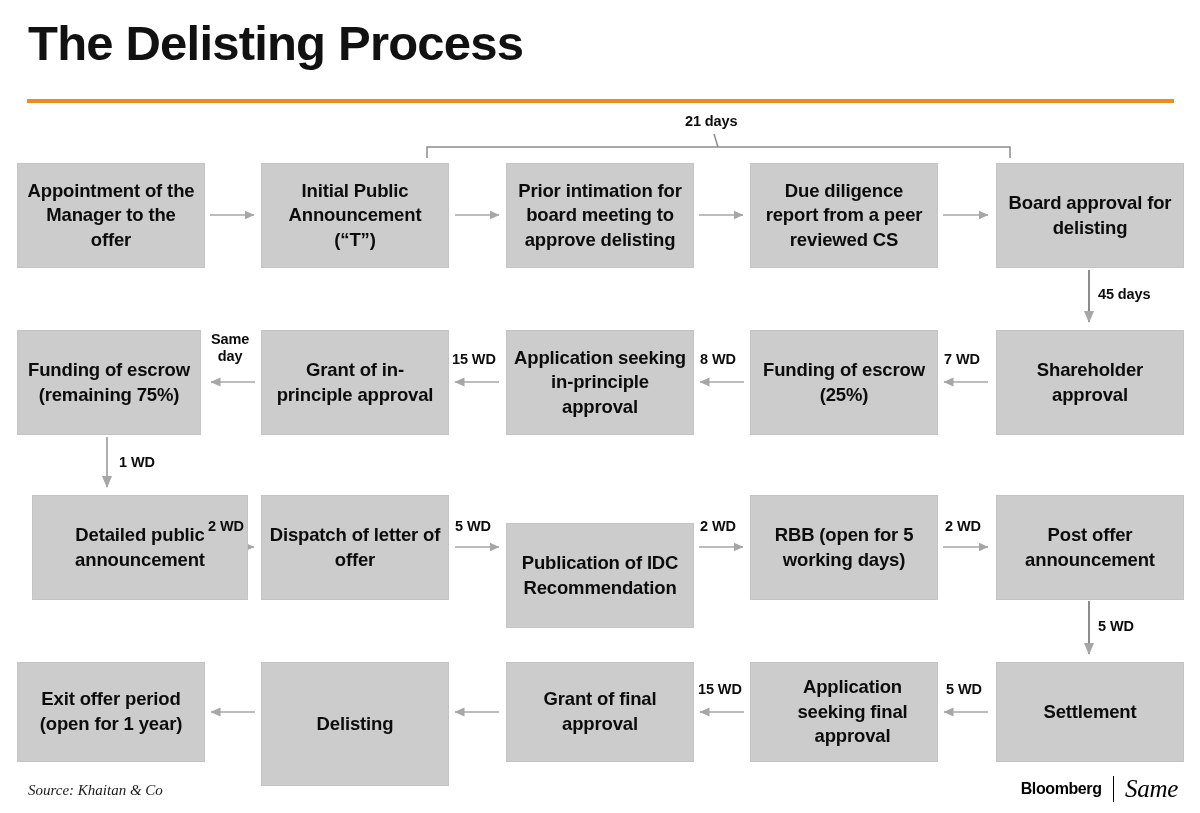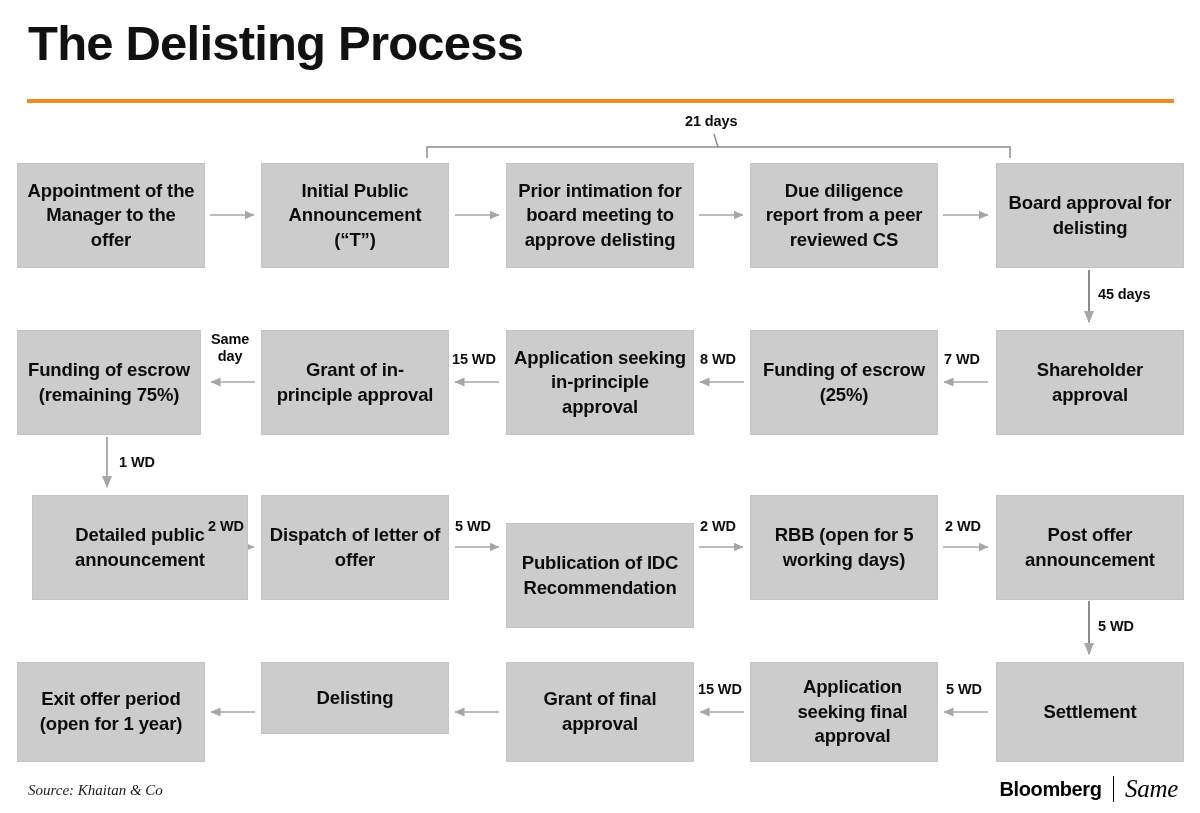--- a/index.html
+++ b/index.html
@@ -94,21 +94,21 @@
   }
   .brand {
     position: absolute;
     right: 22px;
     top: 775px;
     display: flex;
     align-items: center;
     gap: 11px;
   }
   .brand-bloomberg {
-    font-size: 20px;
+    font-size: 16px;
     font-weight: bold;
     color: #000;
     font-family: "Liberation Sans", sans-serif;
     letter-spacing: -0.4px;
   }
   .brand-divider {
     width: 1.5px;
     height: 26px;
     background: #000;
   }
@@ -223,21 +223,21 @@
       </div>
       <div class="flow-box" style="left: 750px; top: 495px; width: 188px; height: 105px;">
         <span>RBB (open for 5 working days)</span>
       </div>
       <div class="flow-box" style="left: 996px; top: 495px; width: 188px; height: 105px;">
         <span>Post offer announcement</span>
       </div>
       <div class="flow-box" style="left: 17px; top: 662px; width: 188px; height: 100px;">
         <span>Exit offer period (open for 1 year)</span>
       </div>
-      <div class="flow-box" style="left: 261px; top: 662px; width: 188px; height: 72px;">
+      <div class="flow-box" style="left: 261px; top: 662px; width: 188px; height: 124px;">
         <span>Delisting</span>
       </div>
       <div class="flow-box" style="left: 506px; top: 662px; width: 188px; height: 100px;">
         <span>Grant of final approval</span>
       </div>
       <div class="flow-box" style="left: 750px; top: 662px; width: 188px; height: 100px; padding-left: 24px;">
         <span>Application seeking final approval</span>
       </div>
       <div class="flow-box" style="left: 996px; top: 662px; width: 188px; height: 100px;">
         <span>Settlement</span>

